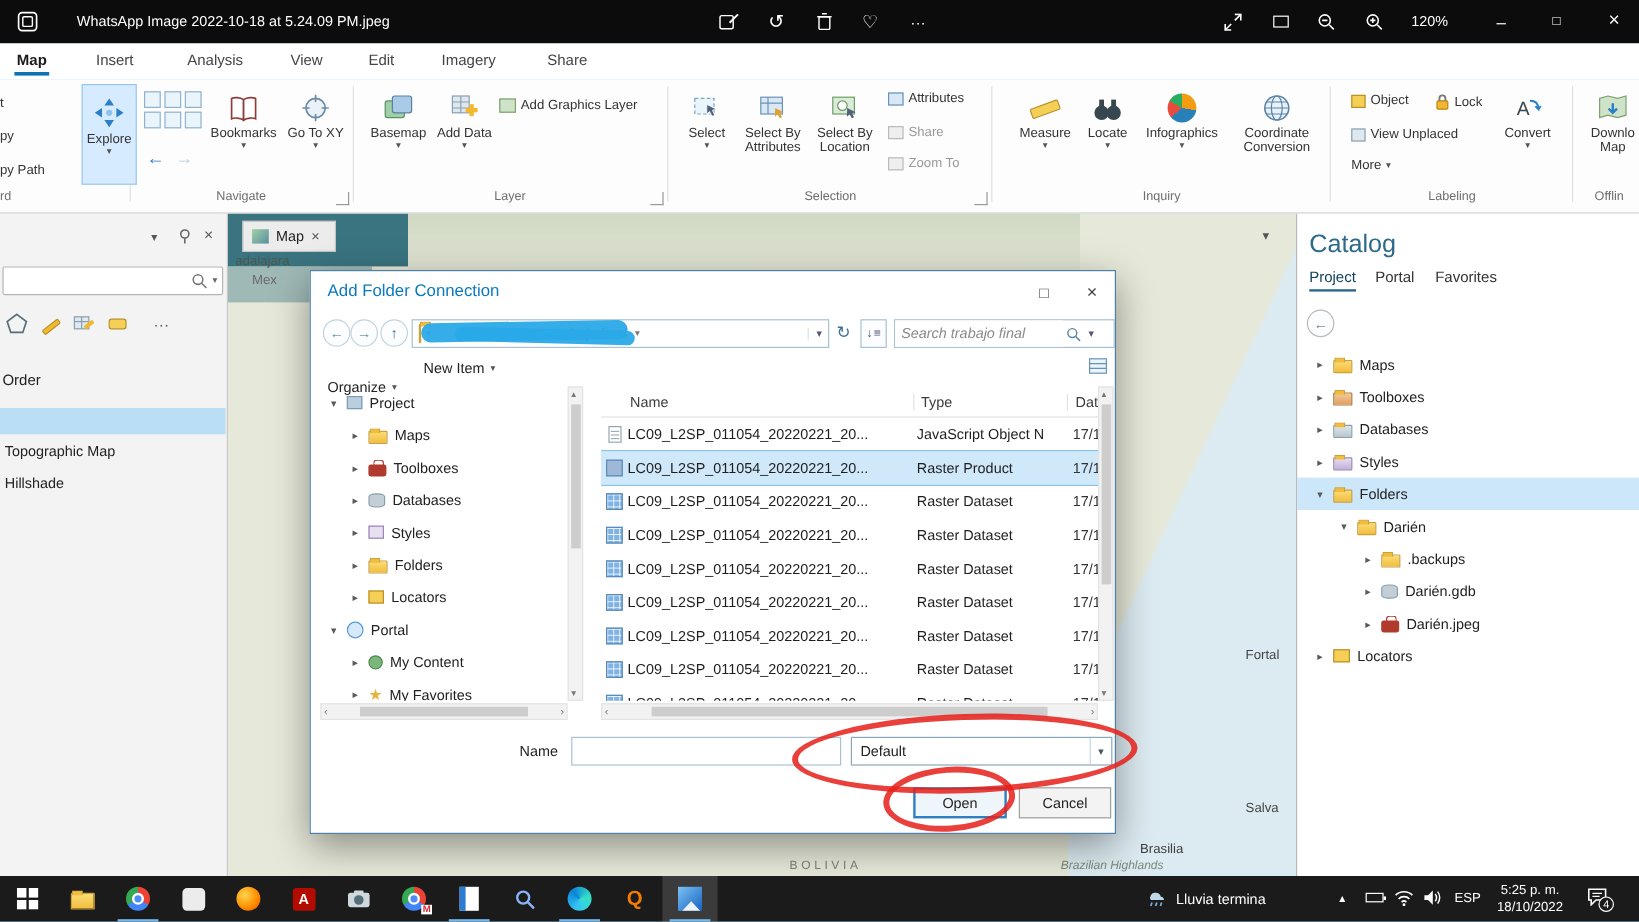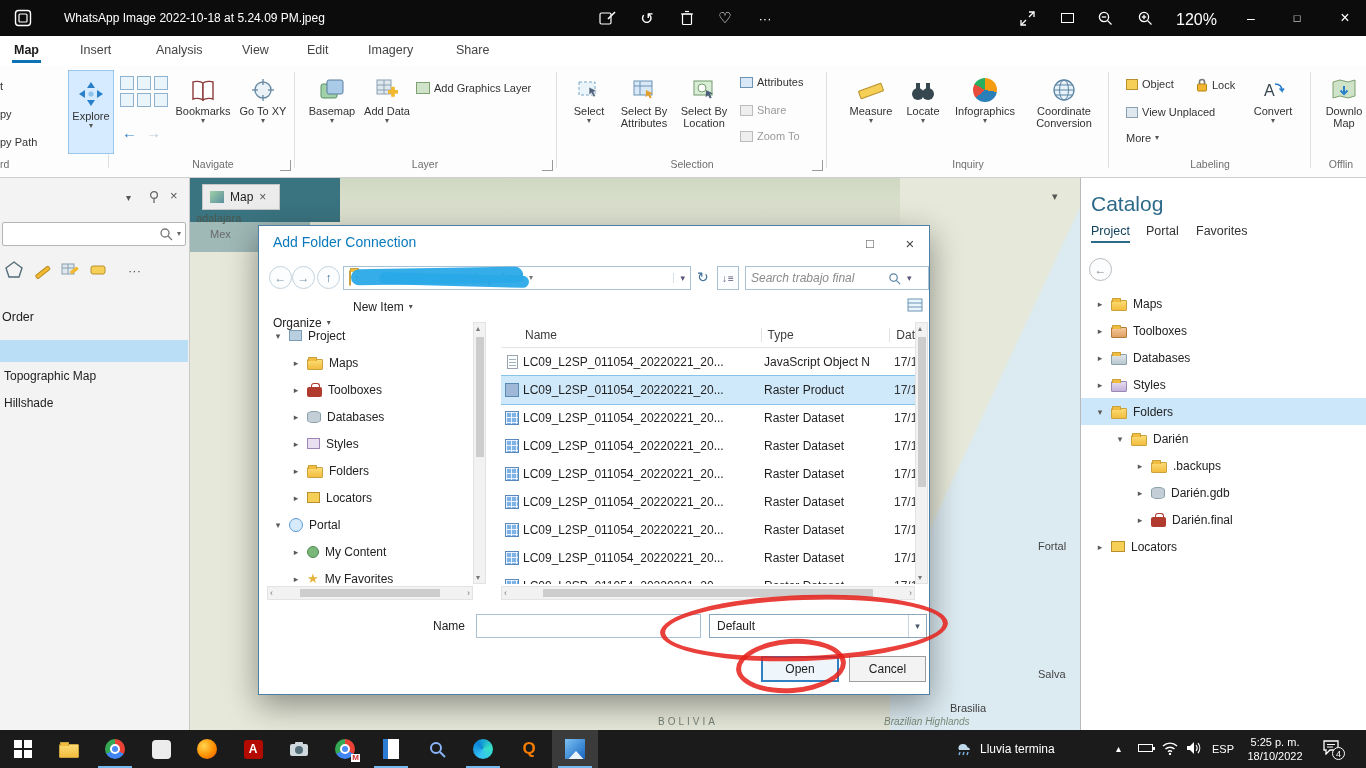--- a/index.html
+++ b/index.html
@@ -136,21 +136,21 @@
         </svg>
     </div>
     <div class="a ticon" style="left:1130px;top:3px">
       <svg width="16" height="16" viewBox="0 0 16 16">
           <circle cx="7" cy="7" r="4.6" fill="none" stroke="#fff" stroke-width="1.3"></circle>
           <line x1="10.6" y1="10.6" x2="14.5" y2="14.5" stroke="#fff" stroke-width="1.3"></line>
           <line x1="4.8" y1="7" x2="9.2" y2="7" stroke="#fff" stroke-width="1.3"></line>
           <line x1="7" y1="4.8" x2="7" y2="9.2" stroke="#fff" stroke-width="1.3"></line>
         </svg>
     </div>
-    <div class="a" style="left:1176px;top:11px;font-size:16px;color:#fff">120%</div>
+    <div class="a" style="left:1176px;top:11px;font-size:12px;color:#fff">120%</div>
     <div class="a ticon" style="left:1236px;top:3px">
         <span>–</span>
       </div>
     <div class="a ticon" style="left:1282px;top:3px;font-size:11px">
         <span>□</span>
       </div>
     <div class="a ticon" style="left:1330px;top:3px;font-size:16px">
         <span>×</span>
       </div>
   </div>
@@ -212,21 +212,21 @@
             <circle cx="12" cy="12" r="8" fill="#eaf2f8" stroke="#6b8ca5" stroke-width="1.4"></circle>
             <line x1="12" y1="1" x2="12" y2="7" stroke="#6b8ca5" stroke-width="1.4"></line>
             <line x1="12" y1="17" x2="12" y2="23" stroke="#6b8ca5" stroke-width="1.4"></line>
             <line x1="1" y1="12" x2="7" y2="12" stroke="#6b8ca5" stroke-width="1.4"></line>
             <line x1="17" y1="12" x2="23" y2="12" stroke="#6b8ca5" stroke-width="1.4"></line>
           </svg>
       </span>
       <span>Go To XY</span>
       <span class="chev">▾</span>
     </div>
-    <div class="glabel" style="left:120px;width:186px">Navigate</div>
+    <div class="glabel" style="left:108px;width:186px">Navigate</div>
     <div class="launch" style="left:280px"></div>
     <div class="rdiv" style="left:294px"></div>
 
     <div class="rbtn" style="left:304px;top:8px;width:56px">
       <span class="ric">
         <svg width="26" height="24" viewBox="0 0 26 24">
             <rect x="2" y="6" width="16" height="14" rx="2" fill="#9fd0a8" stroke="#5b8f66"></rect>
             <rect x="8" y="2" width="16" height="14" rx="2" fill="#a9cbe8" stroke="#5b7f9f"></rect>
           </svg>
       </span>
@@ -748,21 +748,21 @@
           <span>.backups</span>
       </div>
       <div class="crow" style="top:193px;padding-left:54px">
         <span class="tch">▸</span>
           <span class="db"></span>
           <span>Darién.gdb</span>
       </div>
       <div class="crow" style="top:220px;padding-left:54px">
         <span class="tch">▸</span>
           <span class="atbx"></span>
-          <span>Darién.final</span>
+          <span>Darién.jpeg</span>
       </div>
       <div class="crow" style="top:247px;padding-left:14px">
         <span class="tch">▸</span>
           <span style="width:14px;height:11px;background:#f6cf56;border:1px solid #b8912c"></span>
           <span>Locators</span>
       </div>
     </div>
   </div>
 
   <div class="a taskbar fx">

